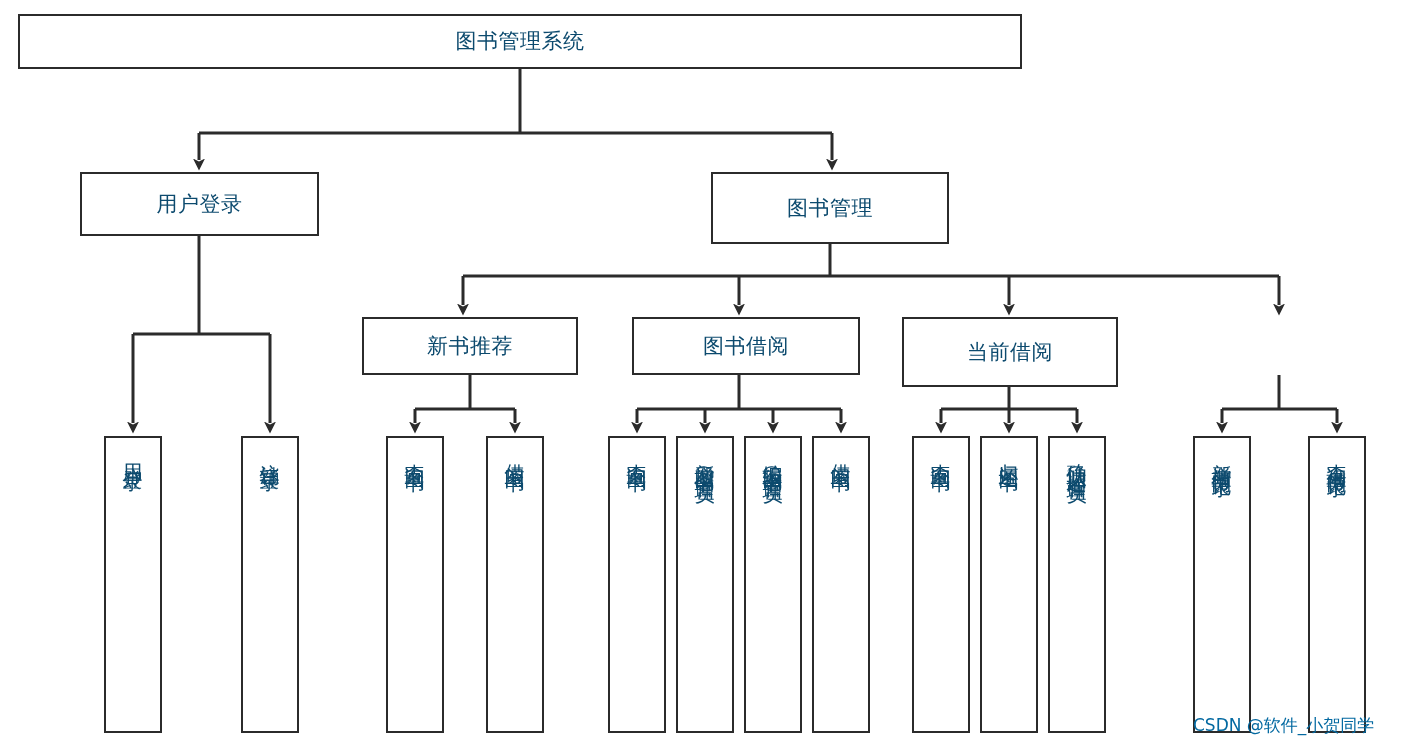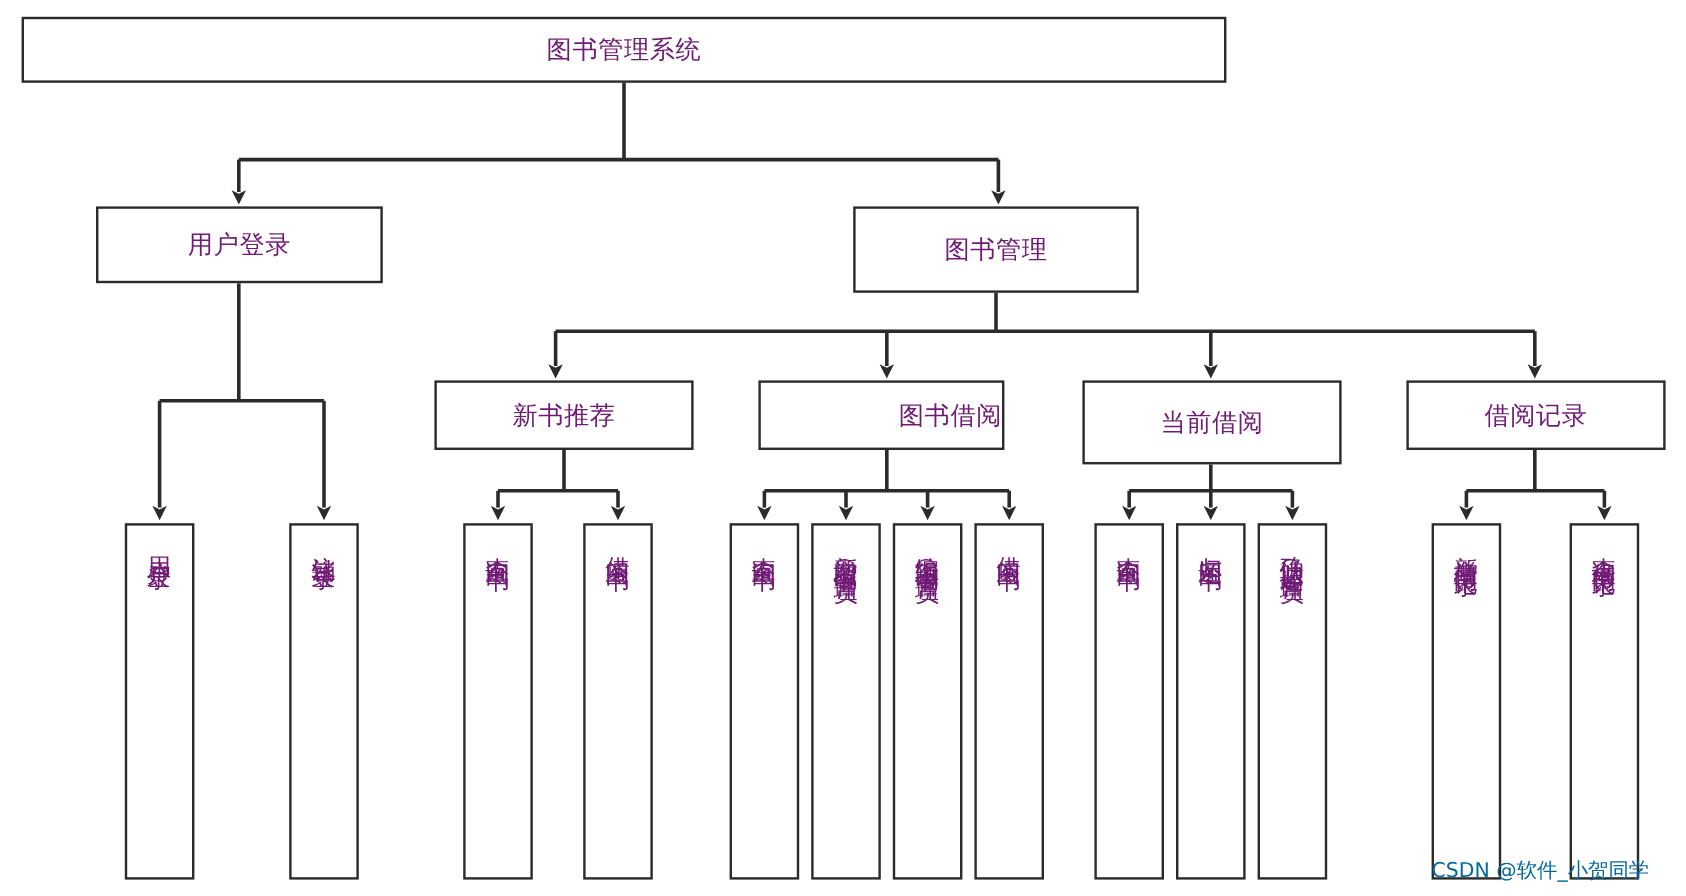--- a/index.html
+++ b/index.html
@@ -26,21 +26,21 @@
     pointer-events: none;
   }
   .node {
     position: absolute;
     box-sizing: border-box;
     background: #ffffff;
     border: 2px solid #2b2b2b;
     display: flex;
     align-items: center;
     justify-content: center;
-    color: #701a75;
+    color: #0c4a6e;
   }
   .node-label {
     font-size: 21px;
     line-height: 1.25;
     letter-spacing: 0.5px;
     white-space: nowrap;
   }
   
   .node.leaf {
     align-items: flex-start;
@@ -130,31 +130,28 @@
   </div>
 
   <div class="node" style="left:711px; top:172px; width:238px; height:72px;">
     <span class="node-label">图书管理</span>
   </div>
 
   <div class="node" style="left:362px; top:317px; width:216px; height:58px;">
     <span class="node-label">新书推荐</span>
   </div>
 
-  <div class="node" style="left:632px; top:317px; width:205px; height:58px;justify-content:flex-end;">
+  <div class="node" style="left:632px; top:317px; width:228px; height:58px;">
     <span class="node-label">图书借阅</span>
   </div>
 
   <div class="node" style="left:902px; top:317px; width:216px; height:70px;">
     <span class="node-label">当前借阅</span>
   </div>
 
-  <div class="node" style="left:1172px; top:317px; width:216px; height:58px;">
-    <span class="node-label">借阅记录</span>
-  </div>
 
   <div class="node leaf" style="left:104px; top:436px; width:58px; height:297px;">
     <span class="node-label">用户登录</span>
   </div>
 
   <div class="node leaf" style="left:241px; top:436px; width:58px; height:297px;">
     <span class="node-label">注销登录</span>
   </div>
 
   <div class="node leaf" style="left:386px; top:436px; width:58px; height:297px;">

